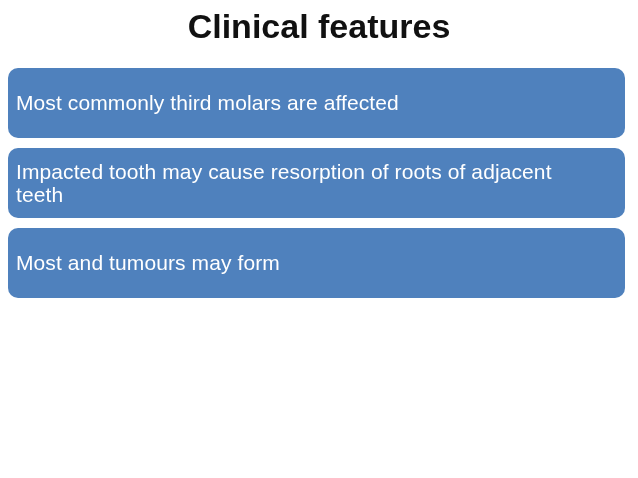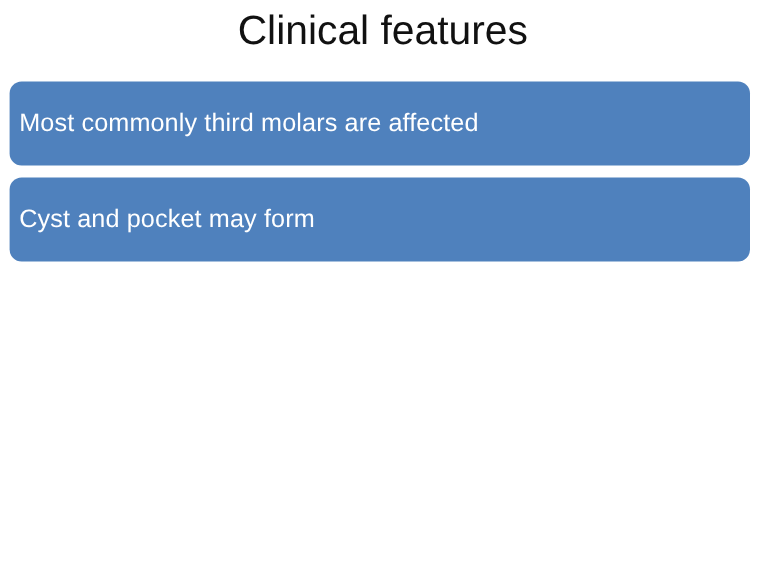--- a/index.html
+++ b/index.html
@@ -16,21 +16,21 @@
   }
   .slide-title {
     position: absolute;
     top: 3px;
     left: 0;
     width: 638px;
     height: 46px;
     line-height: 46px;
     text-align: center;
     font-size: 34px;
-    font-weight: 400;
+    font-weight: 700;
     letter-spacing: 0px;
     color: var(--title-text, #111111);
   }
   .box-list {
     position: absolute;
     top: 68px;
     left: 8px;
     width: 617px;
     display: flex;
     flex-direction: column;
@@ -58,15 +58,19 @@
 </head>
 <body style="--background: #ffffff; --title-text: #111111; --box-fill: #4f81bd; --box-text: #ffffff;">
 
 <div class="slide-title">Clinical features</div>
 
 <div class="box-list">
   <div class="feature-box">
     <span class="feature-box-text">Most commonly third molars are affected</span>
   </div>
   <div class="feature-box">
-    <span class="feature-box-text">Cyst and pocket may form</span>
+    <span class="feature-box-text">Impacted tooth may cause resorption of roots of adjacent
+teeth</span>
+  </div>
+  <div class="feature-box">
+    <span class="feature-box-text">Most and tumours may form</span>
   </div>
 </div>
 
 </body></html>

